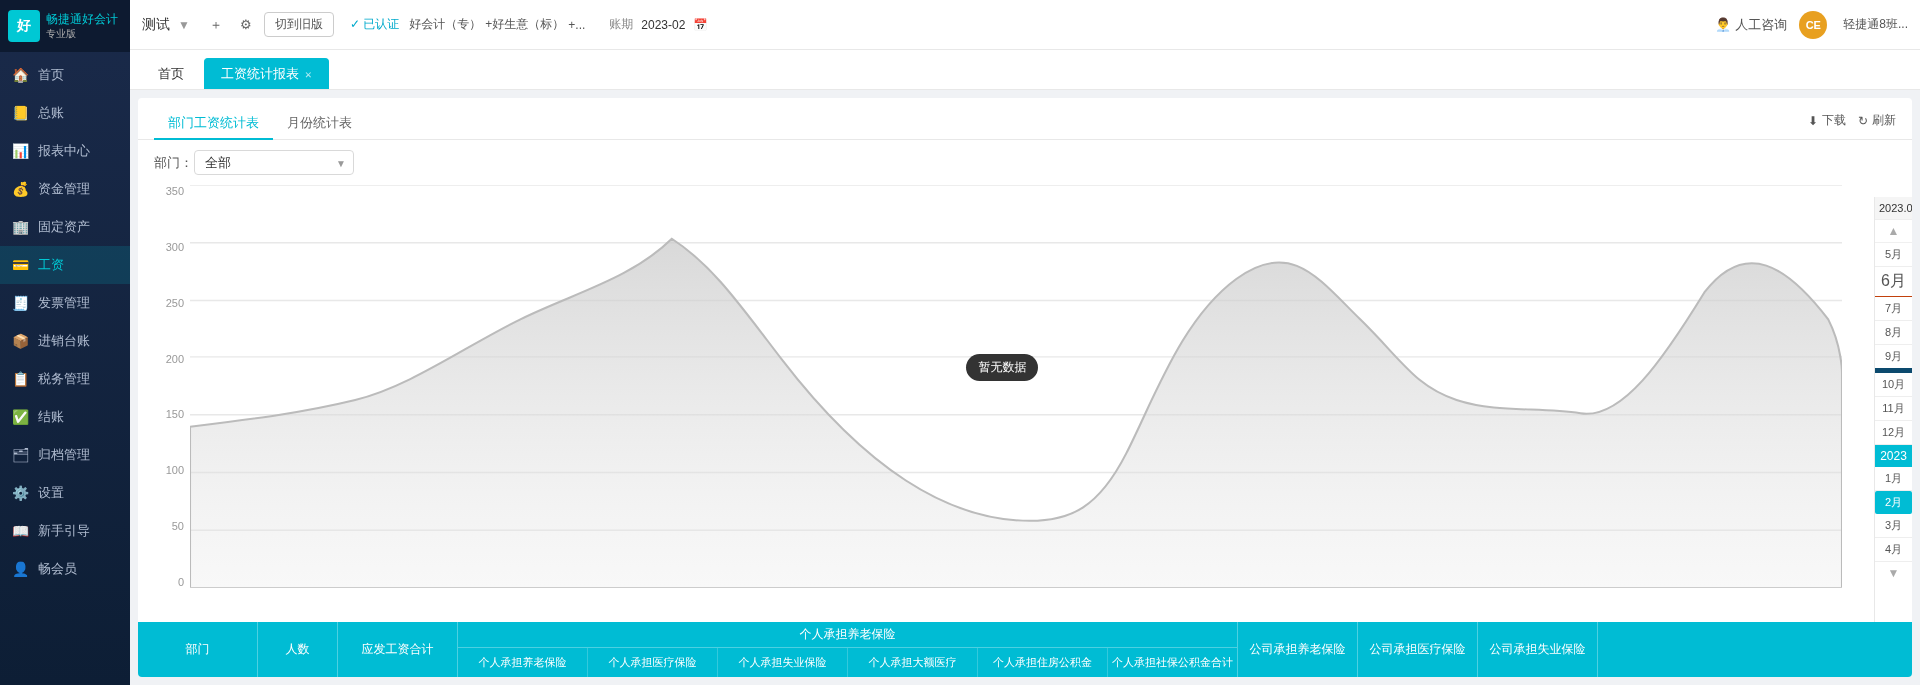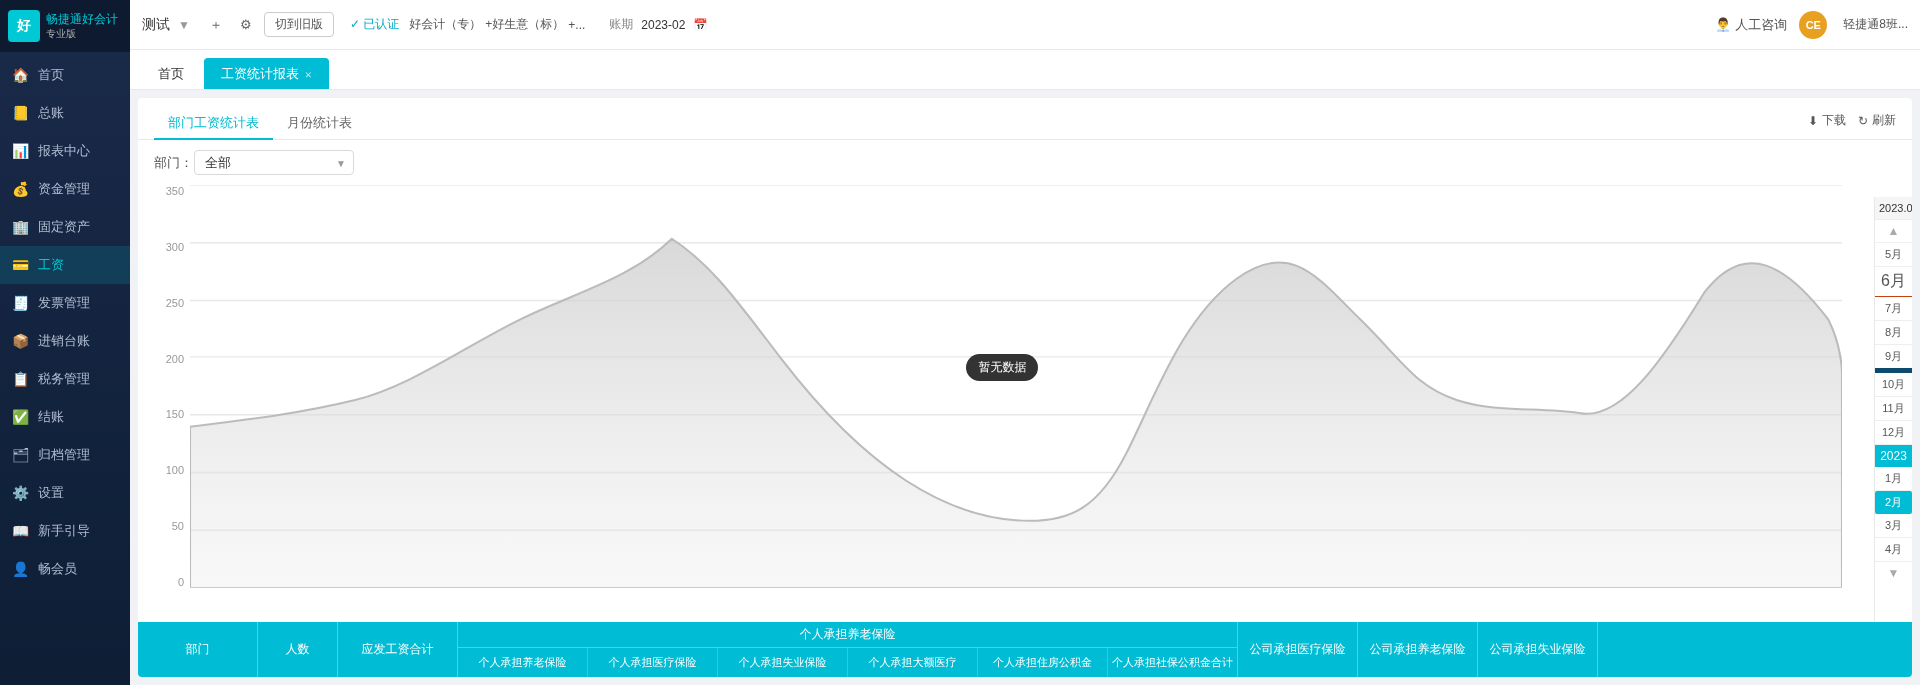--- a/index.html
+++ b/index.html
@@ -612,24 +612,24 @@
           <div class="table-col-sub">
             <span>个人承担住房公积金</span>
           </div>
           <div class="table-col-sub">
             <span>个人承担社保公积金合计</span>
           </div>
         </div>
       </div>
 
       <div class="table-col" style="width:120px;">
+        <span>公司承担养老保险</span>
+      </div>
+      <div class="table-col" style="width:120px;">
         <span>公司承担医疗保险</span>
-      </div>
-      <div class="table-col" style="width:120px;">
-        <span>公司承担养老保险</span>
       </div>
       <div class="table-col" style="width:120px;">
         <span>公司承担失业保险</span>
       </div>
     </div>
 
   </div>
 </div>
 
 </body></html>

